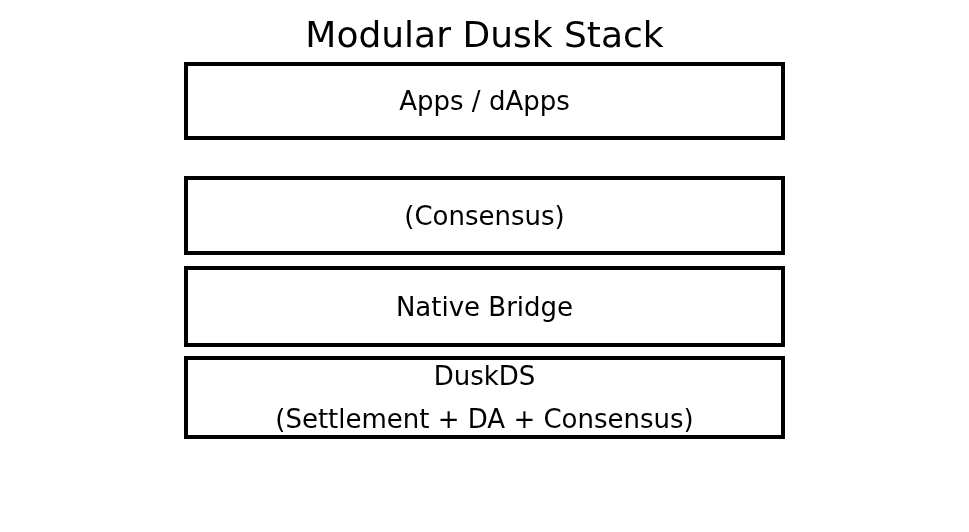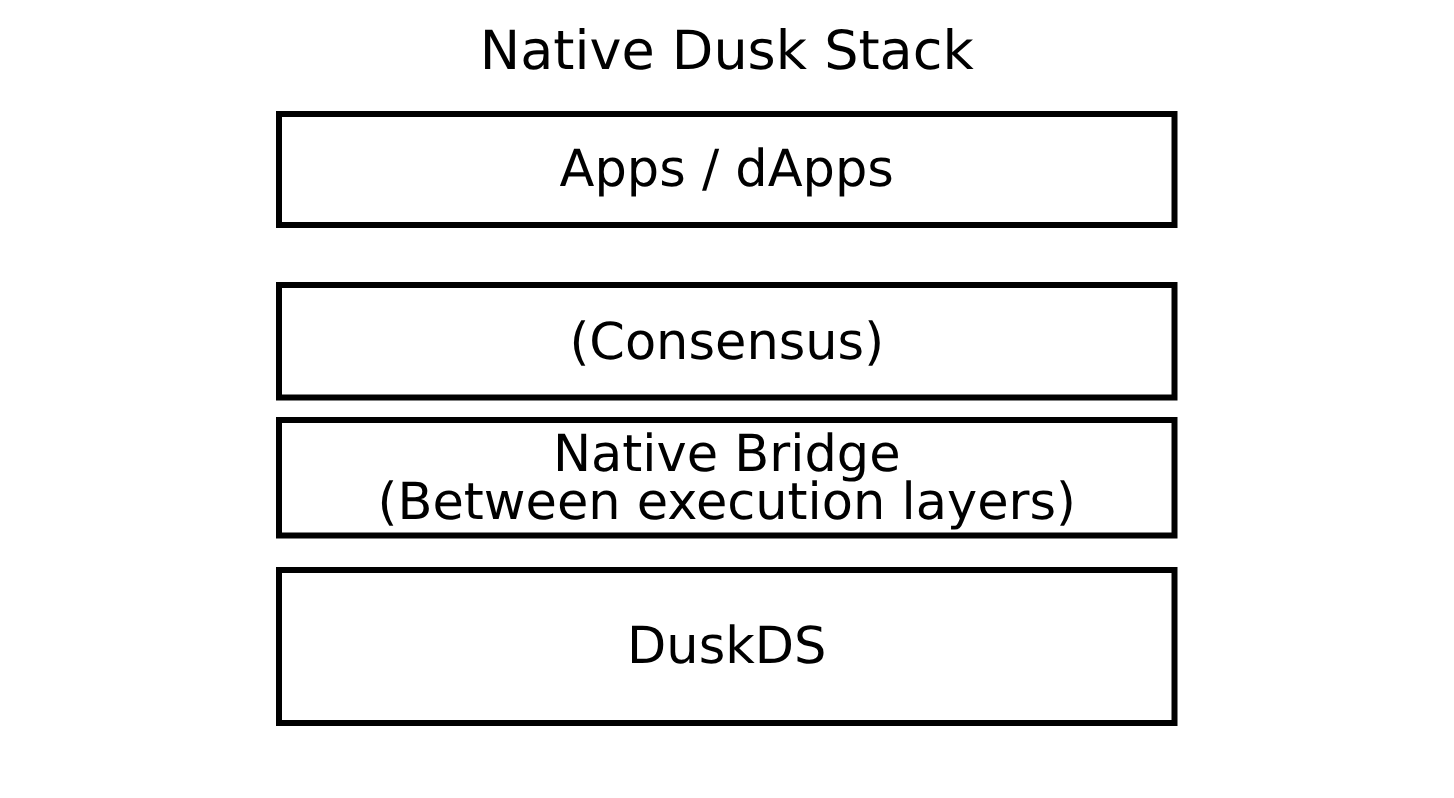--- a/index.html
+++ b/index.html
@@ -31,51 +31,50 @@
     left: 184px;
     width: 601px;
     box-sizing: border-box;
     border: 4px solid var(--border, #000000);
     background: var(--fill, #ffffff);
     display: flex;
     flex-direction: column;
     align-items: center;
     justify-content: center;
     text-align: center;
-    font-size: 34px;
+    font-size: 26px;
     line-height: 32px;
     color: var(--text, #000000);
-    margin-top: 12px;
   }
   .box-apps       { top: 62px;  height: 78px; }
   .box-execution  { top: 176px; height: 79px; }
   .box-bridge     { top: 266px; height: 81px; }
-  .box-settlement { top: 366px; height: 106px; }
+  .box-settlement { top: 356px; height: 83px; justify-content: space-between; }
   .box-line {
     display: block;
     white-space: nowrap;
   }
 </style>
 </head>
 <body>
 
 <div>
 
-  <div class="title">Native Dusk Stack</div>
+  <div class="title">Modular Dusk Stack</div>
 
   <div class="stack-box box-apps">
     <span class="box-line">Apps / dApps</span>
   </div>
 
   <div class="stack-box box-execution">
     <span class="box-line">(Consensus)</span>
   </div>
 
   <div class="stack-box box-bridge">
     <span class="box-line">Native Bridge</span>
-    <span class="box-line">(Between execution layers)</span>
   </div>
 
   <div class="stack-box box-settlement">
     <span class="box-line">DuskDS</span>
+    <span class="box-line">(Settlement + DA + Consensus)</span>
   </div>
 
 </div>
 
 </body></html>

